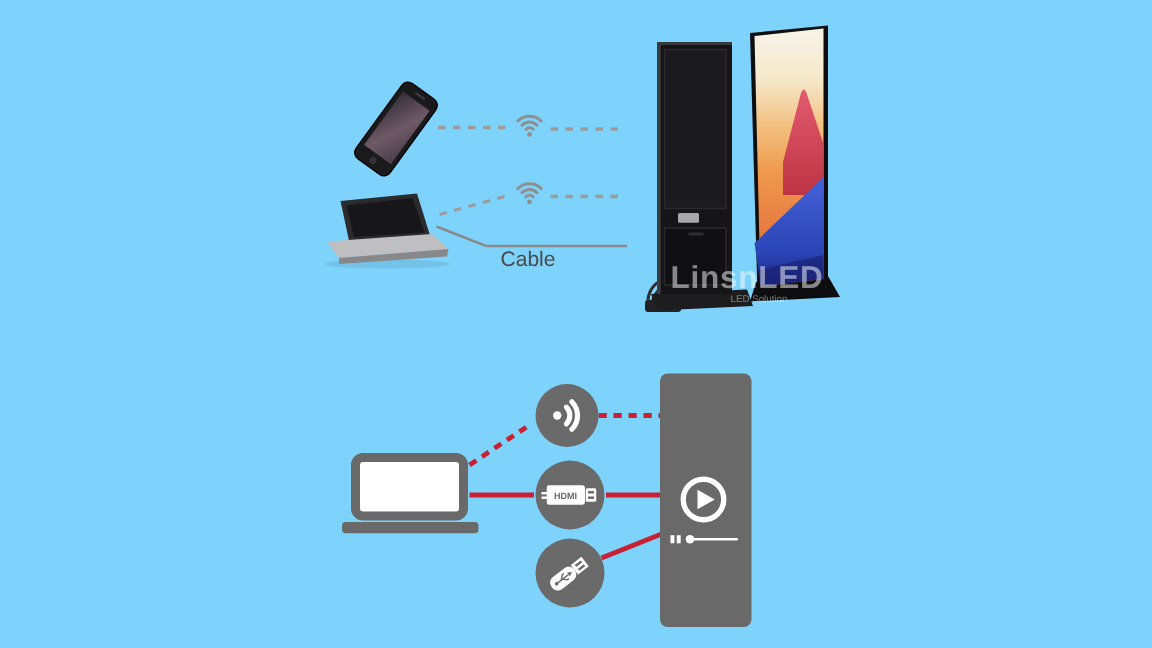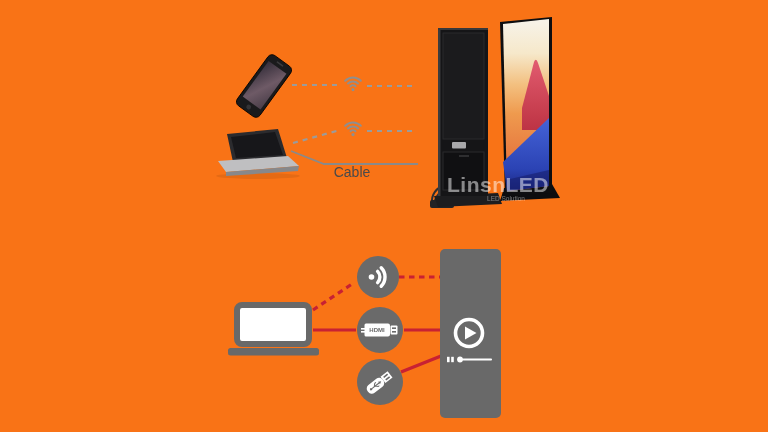--- a/index.html
+++ b/index.html
@@ -1,17 +1,17 @@
 <!DOCTYPE html>
 <html><head>
 <meta charset="utf-8">
 <style>
   html,body{margin:0;padding:0;background:#ffffff;}
   .stage{
-    position:relative;width:768px;height:432px;background:#f97316;overflow:hidden;
+    position:relative;width:768px;height:432px;background:#7dd3fc;overflow:hidden;
     font-family:"Liberation Sans",sans-serif;
   }
   svg text{font-family:"Liberation Sans",sans-serif;}
 </style>
 </head>
 <body>
 
 <div class="stage">
 <svg width="768" height="432" viewBox="0 0 768 432">
   <defs>

